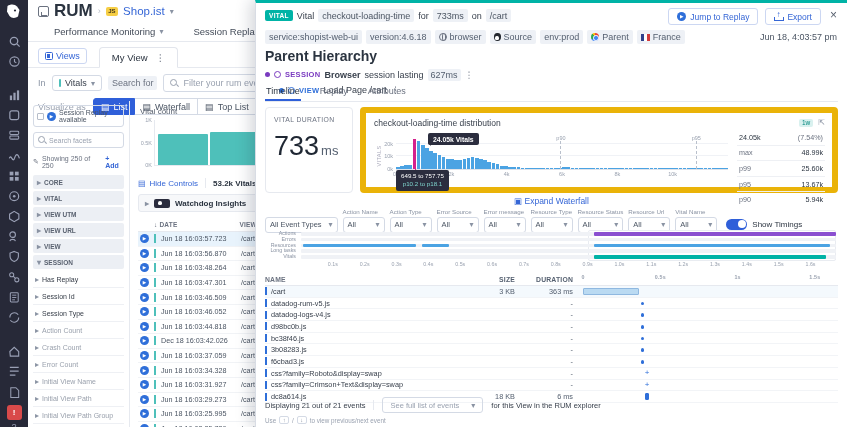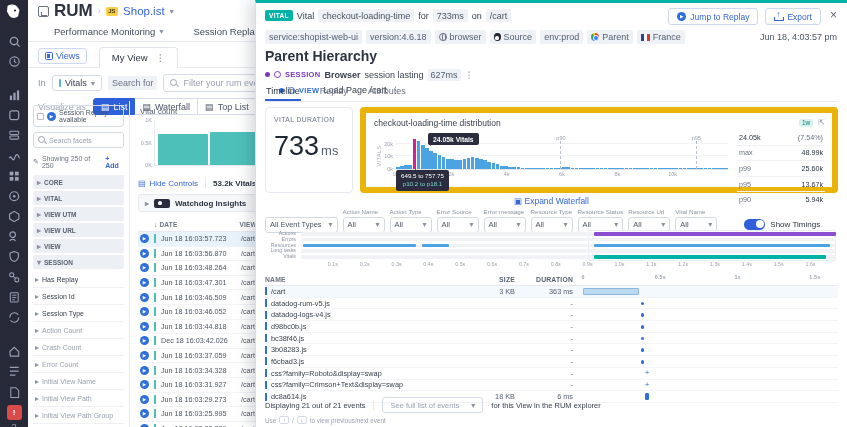--- a/index.html
+++ b/index.html
@@ -123,21 +123,21 @@
   .htip{position:absolute;background:#2b2d3e;color:#fff;font-size:6.8px;font-weight:bold;padding:2.5px 5px;border-radius:2px;white-space:nowrap;z-index:3}
   .htip:after{content:"";position:absolute;left:-3px;top:60%;border:3px solid transparent;border-right-color:#2b2d3e}
   .bucket-lab{position:absolute;background:#2b2d3e;color:#fff;font-size:6.2px;padding:2px 5px;border-radius:2px;text-align:center;line-height:1.35;top:100%;margin-top:1px;z-index:3;white-space:nowrap}
   .bucket-lab .p2{color:#7fd4cd}
   .selline{position:absolute;width:1.5px;background:#d4218c;z-index:2}
   .expand-row{position:absolute;top:193px;left:0;right:0;text-align:center;color:#3566d6;font-size:8.5px;cursor:pointer}
   .filters{position:absolute;top:205px;left:9px;right:9px;display:flex;gap:5px;align-items:flex-end}
   .filter{display:flex;flex-direction:column;gap:1.5px}
   .flab{font-size:6.2px;color:#8a93a3;white-space:nowrap}
   .fsel{border:1px solid #d4dae5;border-radius:3px;padding:2.5px 4px;display:flex;justify-content:space-between;gap:7px;color:#4b5563;min-width:42px;cursor:pointer;font-size:7.5px}
-  .toggle-wrap{display:flex;align-items:center;gap:5px;margin-left:22px;padding-bottom:3px;color:#2b3440;font-size:8px}
+  .toggle-wrap{display:flex;align-items:center;gap:5px;margin-left:4px;padding-bottom:3px;color:#2b3440;font-size:8px}
   .toggle{width:21px;height:11px;background:#2f5fd9;border-radius:6px;position:relative;cursor:pointer}
   .toggle:after{content:"";position:absolute;right:1.5px;top:1.5px;width:8px;height:8px;background:#fff;border-radius:50%}
   .waterfall{position:absolute;top:228px;left:9px;right:9px;height:38px}
   .wf-labels{position:absolute;left:0;top:0;width:36px}
   .wf-labels div{height:5.8px;font-size:5.3px;color:#8a93a3;text-align:right;padding-right:5px;line-height:5.8px}
   .wf-plot{position:absolute;left:36px;right:2px;top:0;height:29px}
   .wf-hl{position:absolute;top:-1px;bottom:-1px;background:#fff;border:1px solid #e9ecf1;border-radius:2px}
   .wf-track{position:absolute;left:0;right:0;height:3.5px;background:#f0f2f6;border-radius:1px}
   .wf-seg{position:absolute;top:0;bottom:0;border-radius:1px}
   .wf-axis{position:absolute;left:36px;right:2px;top:30px;height:8px}

